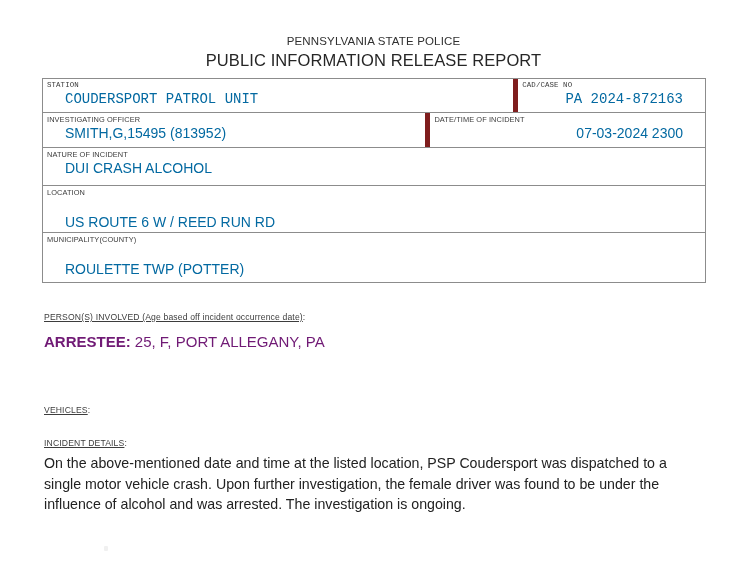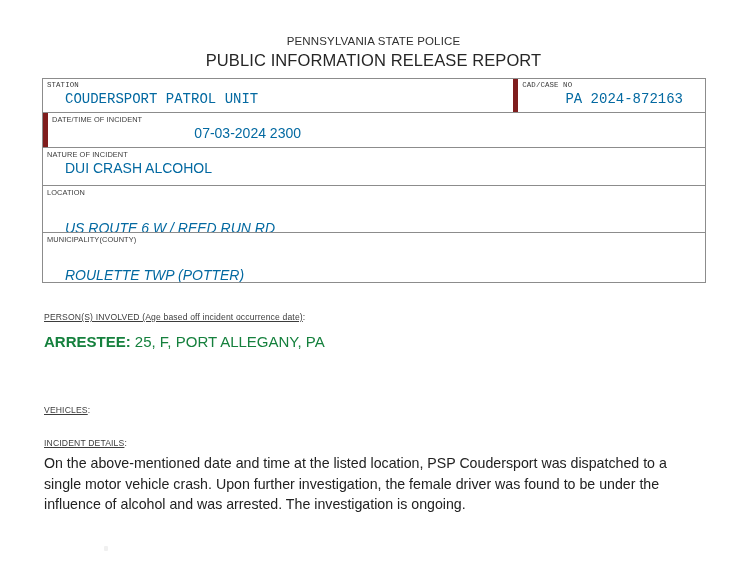--- a/index.html
+++ b/index.html
@@ -100,40 +100,40 @@
 
   .row-1 .c-left  { width: 471px; }
   .row-1 .c-right { width: 192px; }
   .row-2 .c-left  { width: 383px; }
   .row-2 .c-right { width: 280px; }
   .row-3 .c-full,
   .row-4 .c-full,
   .row-5 .c-full { width: 663px; }
 
   .row-4 .fvalue,
-  .row-5 .fvalue { margin-top: 22px; font-style: italic; }
+  .row-5 .fvalue { margin-top: 16px; }
 
   
   .section {
     position: absolute;
     left: 44px;
   }
   .sec-label {
     font-size: 8.6px;
     color: #3d3d3d;
     letter-spacing: 0.15px;
     line-height: 11px;
     white-space: nowrap;
   }
   .sec-label .u {
     text-decoration: underline;
   }
   .sec-heading {
     font-size: 15px;
-    color: #15803d;
+    color: #701a75;
     line-height: 20px;
     white-space: nowrap;
     margin-top: 9px;
   }
   .sec-heading b {
     font-weight: bold;
   }
   .sec-heading.tight {
     margin-top: 1px;
   }
@@ -177,20 +177,24 @@
       <span class="flabel">STATION</span>
       <span class="fvalue">COUDERSPORT PATROL UNIT</span>
     </div>
     <div class="fcell c-right divider">
       <span class="flabel">CAD/CASE NO</span>
       <span class="fvalue right">PA 2024-872163</span>
     </div>
   </div>
 
   <div class="frow row-2">
+    <div class="fcell c-left">
+      <span class="flabel">INVESTIGATING OFFICER</span>
+      <span class="fvalue">SMITH,G,15495 (813952)</span>
+    </div>
     <div class="fcell c-right divider">
       <span class="flabel">DATE/TIME OF INCIDENT</span>
       <span class="fvalue right">07-03-2024 2300</span>
     </div>
   </div>
 
   <div class="frow row-3">
     <div class="fcell c-full">
       <span class="flabel">NATURE OF INCIDENT</span>
       <span class="fvalue">DUI CRASH ALCOHOL</span>

